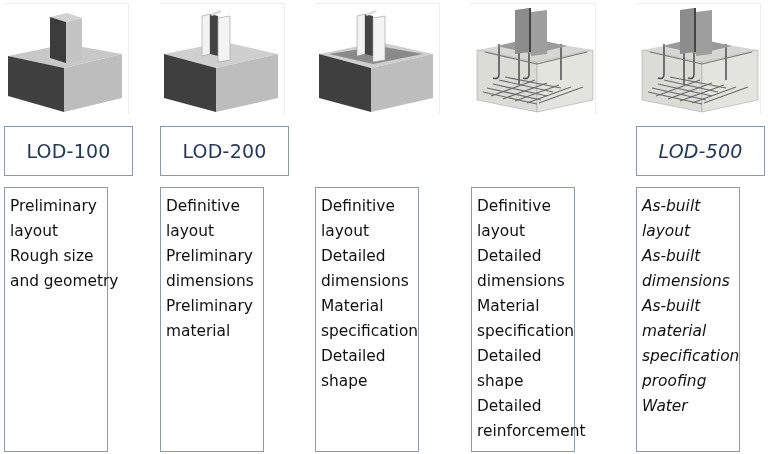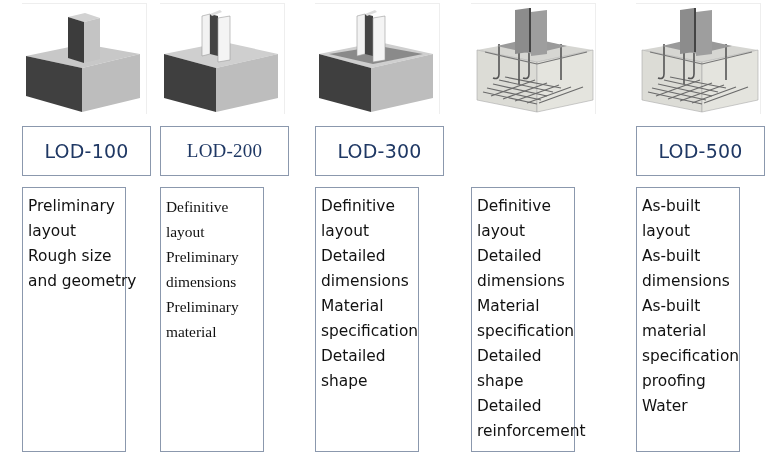--- a/index.html
+++ b/index.html
@@ -14,21 +14,21 @@
                display: flex; align-items: center; justify-content: center;
                color: #1f3864; font-size: 19px; letter-spacing: 0.2px; }
   .desc { position: absolute; left: 0; top: 187px; width: 104px; height: 265px;
           border: 1.5px solid #8b98ad; box-sizing: border-box;
           padding: 6px 0 0 5px; color: #111111; font-size: 15.4px; line-height: 25px; }
   .desc div { white-space: nowrap; }
 </style>
 </head>
 <body>
 
-<div class="col" style="left:22px;">
+<div class="col" style="left:4px;">
   <div class="illus">
     <svg width="124" height="110" viewBox="0 0 124 110">
 
       <polygon points="4,52 60,64 118,50 62,40" fill="#c8c8c8"></polygon>
       <polygon points="4,52 60,64 60,108 4,92" fill="#404040"></polygon>
       <polygon points="60,64 118,50 118,94 60,108" fill="#bdbdbd"></polygon>
 
       <polygon points="46,13 63,9 78,14 62,18" fill="#d2d2d2"></polygon>
       <polygon points="46,13 62,18 62,59 46,54" fill="#3c3c3c"></polygon>
       <polygon points="62,18 78,14 78,55 62,59" fill="#c4c4c4"></polygon>
@@ -36,21 +36,21 @@
   </div>
   <div class="lod-label">LOD-100</div>
   <div class="desc">
     <div>Preliminary</div>
     <div>layout</div>
     <div>Rough size</div>
     <div>and geometry</div>
   </div>
 </div>
 
-<div class="col" style="left:160px;font-family:Liberation Serif, serif;">
+<div class="col" style="left:160px;">
   <div class="illus">
     <svg width="124" height="110" viewBox="0 0 124 110">
       <polygon points="4,50 56,64 118,50 64,38" fill="#cfcfcf"></polygon>
       <polygon points="4,50 56,64 56,108 4,94" fill="#3f3f3f"></polygon>
       <polygon points="56,64 118,50 118,94 56,108" fill="#bdbdbd"></polygon>
 
       <polygon points="42,12 50,10 50,50 42,52" fill="#f2f2f2" stroke="#9a9a9a" stroke-width="0.6"></polygon>
       <polygon points="50,10 58,12 58,52 50,50" fill="#444444"></polygon>
       <polygon points="58,14 70,12 70,56 58,58" fill="#f4f4f4" stroke="#9a9a9a" stroke-width="0.6"></polygon>
       <polygon points="50,10 60,6 62,8 52,12" fill="#dcdcdc"></polygon>
@@ -73,21 +73,20 @@
       <polygon points="4,50 56,64 118,50 64,38" fill="#cfcfcf"></polygon>
       <polygon points="14,50 58,60 108,50 64,42" fill="#8a8a8a"></polygon>
       <polygon points="4,50 56,64 56,108 4,94" fill="#3f3f3f"></polygon>
       <polygon points="56,64 118,50 118,94 56,108" fill="#bdbdbd"></polygon>
       <polygon points="42,12 50,10 50,50 42,52" fill="#f2f2f2" stroke="#9a9a9a" stroke-width="0.6"></polygon>
       <polygon points="50,10 58,12 58,52 50,50" fill="#444444"></polygon>
       <polygon points="58,14 70,12 70,56 58,58" fill="#f4f4f4" stroke="#9a9a9a" stroke-width="0.6"></polygon>
       <polygon points="50,10 60,6 62,8 52,12" fill="#dcdcdc"></polygon>
     </svg>
   </div>
-  <div class="lod-label">LOD-300</div>
   <div class="desc">
     <div>Definitive</div>
     <div>layout</div>
     <div>Detailed</div>
     <div>dimensions</div>
     <div>Material</div>
     <div>specification</div>
     <div>Detailed</div>
     <div>shape</div>
   </div>
@@ -138,21 +137,21 @@
     <div>dimensions</div>
     <div>Material</div>
     <div>specification</div>
     <div>Detailed</div>
     <div>shape</div>
     <div>Detailed</div>
     <div>reinforcement</div>
   </div>
 </div>
 
-<div class="col" style="left:636px;">
+<div class="col" style="left:636px;font-style:italic;">
   <div class="illus">
     <svg width="124" height="110" viewBox="0 0 124 110">
       <polygon points="6,46 66,58 122,46 62,36" fill="#d6d6d2"></polygon>
       <polygon points="6,46 66,58 66,108 6,96" fill="#dcdcd6" stroke="#aaaaaa" stroke-width="0.6"></polygon>
       <polygon points="66,58 122,46 122,96 66,108" fill="#e4e4de" stroke="#aaaaaa" stroke-width="0.6"></polygon>
       <g stroke="#6a6a6a" stroke-width="1.2">
         <line x1="12" y1="88" x2="66" y2="100"></line>
         <line x1="16" y1="84" x2="70" y2="96"></line>
         <line x1="22" y1="80" x2="76" y2="92"></line>
         <line x1="28" y1="76" x2="82" y2="88"></line>

